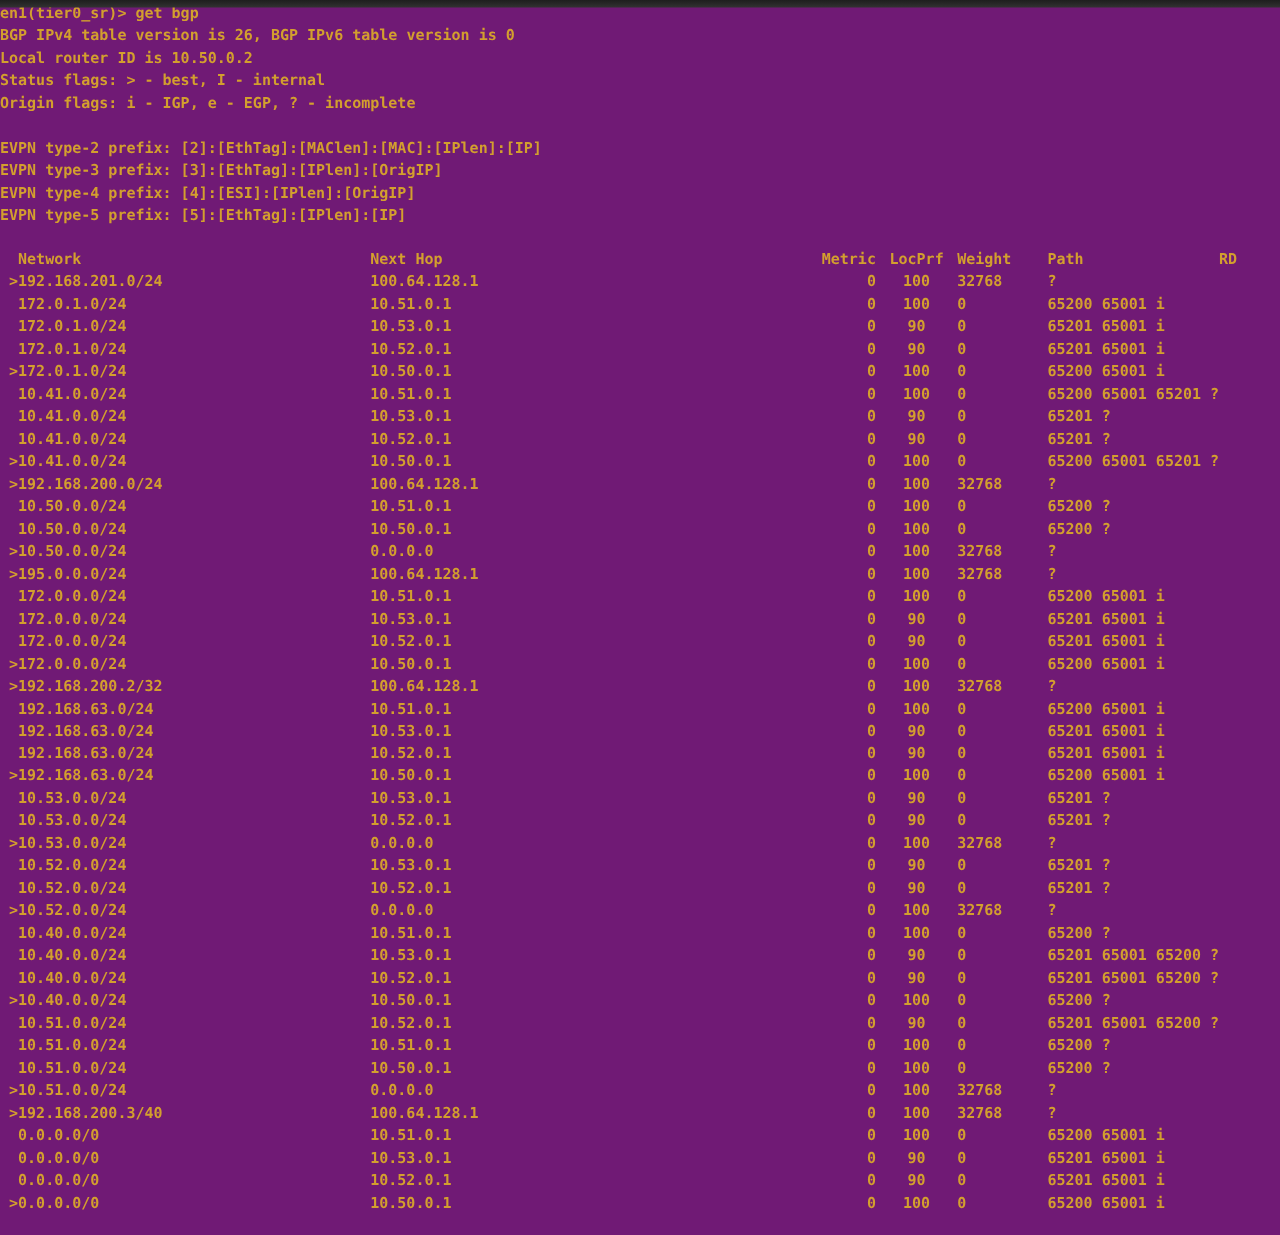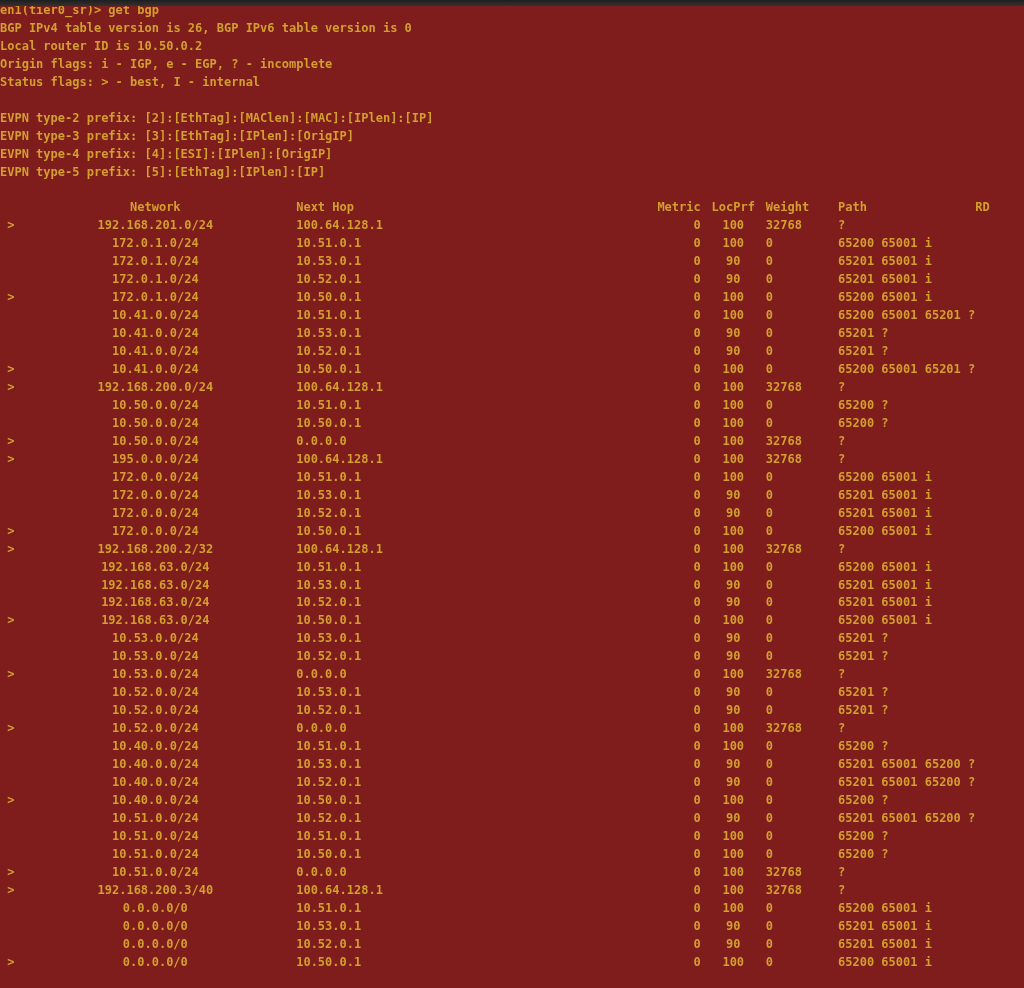--- a/index.html
+++ b/index.html
@@ -4,21 +4,21 @@
 <style>
   * { margin:0; padding:0; box-sizing:border-box; }
   html, body {
     width:1024px; height:988px;
     background:#323232;
     overflow:hidden;
   }
   .screen {
     position:relative;
     width:1024px; height:988px;
-    background:#7f1d1d;
+    background:#701a75;
     padding-top:2px;
     font-family:"DejaVu Sans Mono","Liberation Mono",monospace;
     font-size:12px;
     font-weight:bold;
     color:#d39f2e;
   }
   .top-shade {
     position:absolute; top:0; left:0;
     width:100%; height:6px;
     background:linear-gradient(#1e1e1e,#323232);
@@ -29,41 +29,41 @@
     line-height:17.96px;
     white-space:pre;
     font-family:inherit;
     font-size:inherit;
     font-weight:inherit;
     color:inherit;
   }
   
   pre.tline span { display:inline-block; vertical-align:top; white-space:pre; overflow:visible; }
   .f-flag   { width:2ch; padding-left:1ch; }
-  .f-net    { width:39ch;text-align:center; }
+  .f-net    { width:39ch; }
   .f-nh     { width:42ch; }
   .f-metric { width:14ch;text-align:right; }
   .f-locprf { width:9ch;text-align:center; }
   .f-weight { width:10ch; }
   .f-path   { width:19ch; }
   .f-rd     { width:4ch; }
 </style>
 </head>
 <body>
 
 <div class="screen">
   <div class="top-shade"></div>
 
   <pre class="tline">en1(tier0_sr)&gt; get bgp</pre>
 
   <div id="summary">
       <pre class="tline">BGP IPv4 table version is 26, BGP IPv6 table version is 0</pre>
       <pre class="tline">Local router ID is 10.50.0.2</pre>
+      <pre class="tline">Status flags: &gt; - best, I - internal</pre>
       <pre class="tline">Origin flags: i - IGP, e - EGP, ? - incomplete</pre>
-      <pre class="tline">Status flags: &gt; - best, I - internal</pre>
     </div>
 
   <pre class="tline"> </pre>
 
   <div id="evpn">
       <pre class="tline">EVPN type-2 prefix: [2]:[EthTag]:[MAClen]:[MAC]:[IPlen]:[IP]</pre>
       <pre class="tline">EVPN type-3 prefix: [3]:[EthTag]:[IPlen]:[OrigIP]</pre>
       <pre class="tline">EVPN type-4 prefix: [4]:[ESI]:[IPlen]:[OrigIP]</pre>
       <pre class="tline">EVPN type-5 prefix: [5]:[EthTag]:[IPlen]:[IP]</pre>
     </div>

